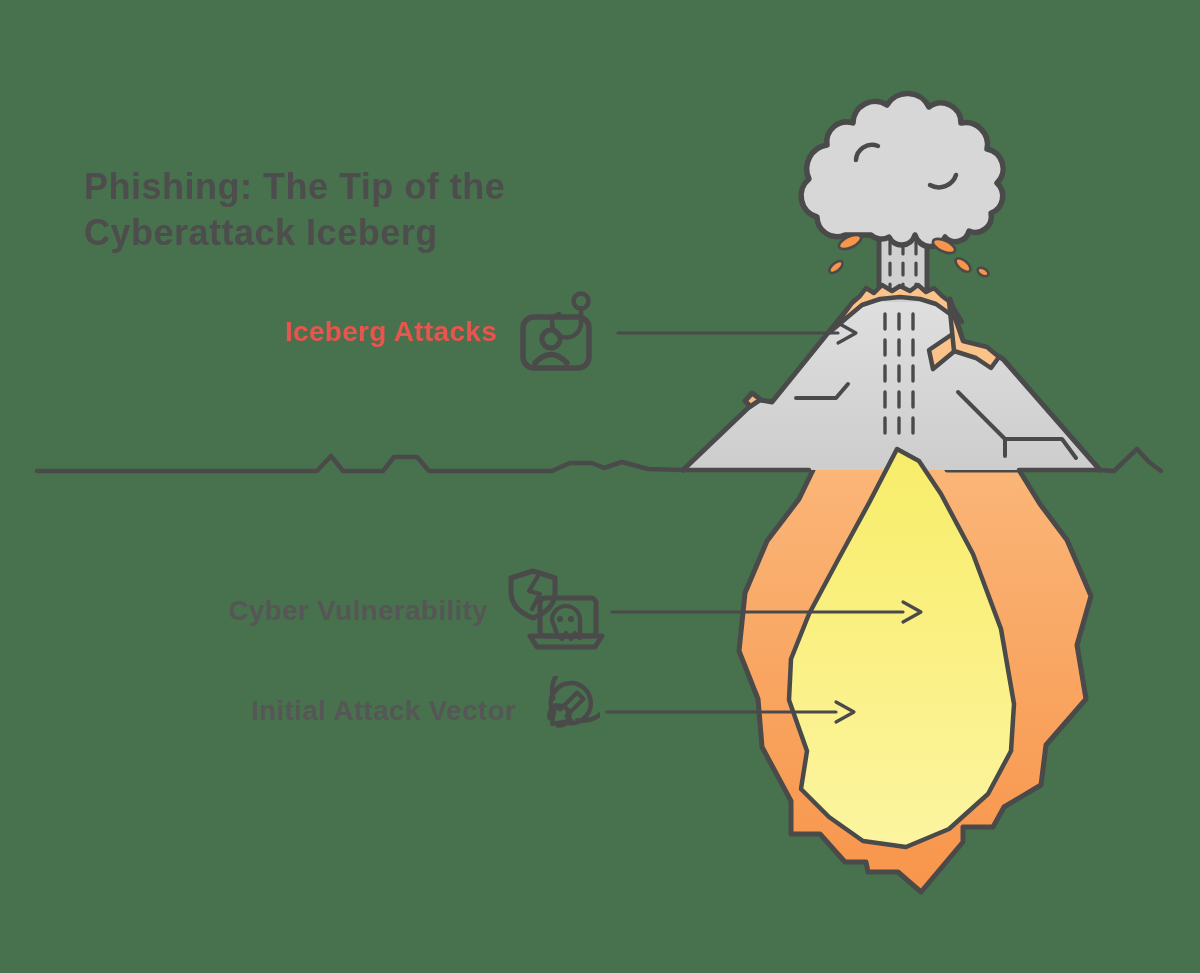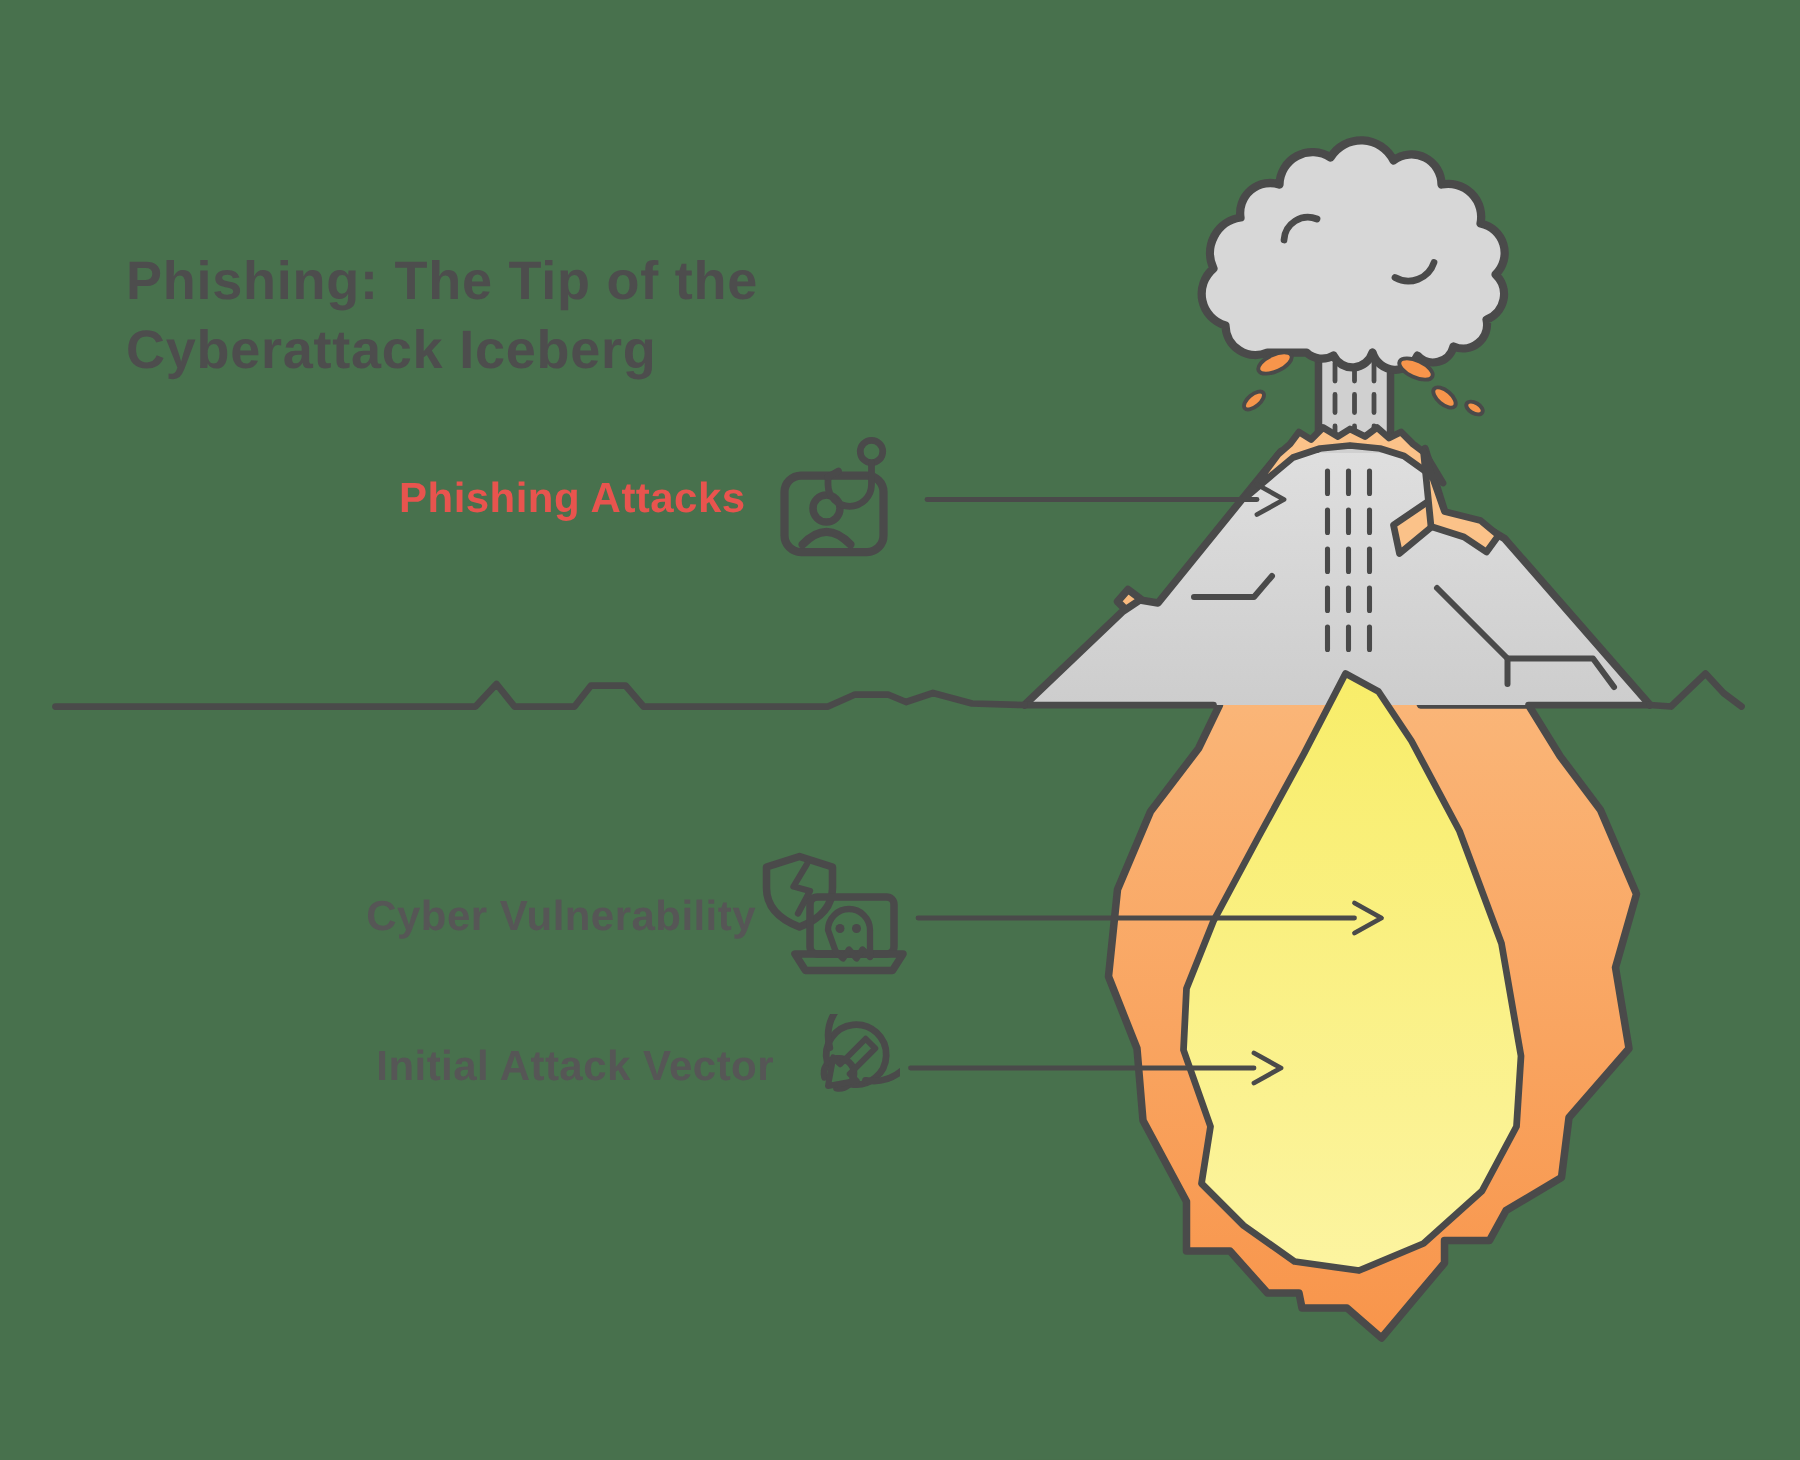--- a/index.html
+++ b/index.html
@@ -17,21 +17,21 @@
     position:absolute; left:84px; top:164px; width:500px;
     font-size:36px; line-height:46px; font-weight:700; color:var(--title-text);
     letter-spacing:0.5px;
   }
   .row-label{
     position:absolute; text-align:right; font-weight:700; font-size:28px;
     letter-spacing:0.3px; color:var(--label-text); white-space:nowrap;
   }
   .row-label.red{ color:var(--label-red); }
   .lbl-phishing{ left:97px; top:316px; width:400px; }
-  .lbl-vuln{ left:104px; top:595px; width:400px; }
+  .lbl-vuln{ left:88px; top:595px; width:400px; }
   .lbl-vector{ left:116px; top:695px; width:400px; }
   .icon{ position:absolute; }
   .ic-phishing{ left:519px; top:284px; }
   .ic-vuln{ left:502px; top:568px; }
   .ic-target{ left:512px; top:676px; }
 
   
   .ol{ stroke:var(--outline); stroke-linejoin:round; stroke-linecap:round; fill:none; }
   .w5{ stroke-width:5; } .w45{ stroke-width:4.5; } .w4{ stroke-width:4; } .w32{ stroke-width:3.2; }
   .dashv{ stroke:var(--outline); stroke-width:3.4; fill:none; stroke-dasharray:15 11; stroke-linecap:round; }
@@ -152,21 +152,21 @@
       </g>
       <g>
         <path class="ol w32" d="M 607,712 L 836,712"></path>
         <path class="ol w32" d="M 836,702 L 854,712 L 836,722"></path>
       </g>
     </g>
   </svg>
 
   <div class="title">Phishing: The Tip of the Cyberattack Iceberg</div>
 
-  <div class="row-label red lbl-phishing">Phishing Attacks</div>
+  <div class="row-label red lbl-phishing">Iceberg Attacks</div>
   <svg class="icon ic-phishing" width="88" height="88" viewBox="0 0 88 88">
     <rect class="iconstroke" x="4" y="33" width="66" height="51" rx="11" stroke-width="5.5"></rect>
     <circle class="iconstroke" cx="32" cy="55" r="9" stroke-width="5"></circle>
     <path class="iconstroke" stroke-width="5.5" d="M 16,79 Q 32,62 48,79"></path>
     <circle class="iconstroke" cx="62" cy="17" r="7.5" stroke-width="4.5"></circle>
     <path class="iconstroke" stroke-width="4.5" d="M 62,24.5 L 62,39 a 14.5 14.5 0 0 1 -29 0 l 0,-5"></path>
     <path class="iconstroke" stroke-width="4.5" d="M 33,34 L 40,30"></path>
   </svg>
 
   <div class="row-label lbl-vuln">Cyber Vulnerability</div>

